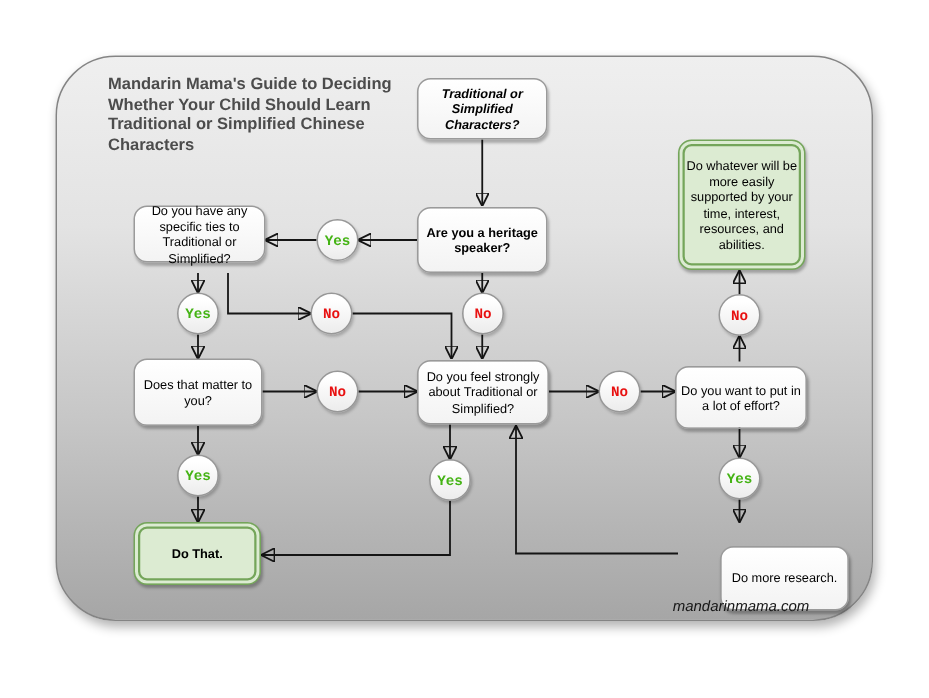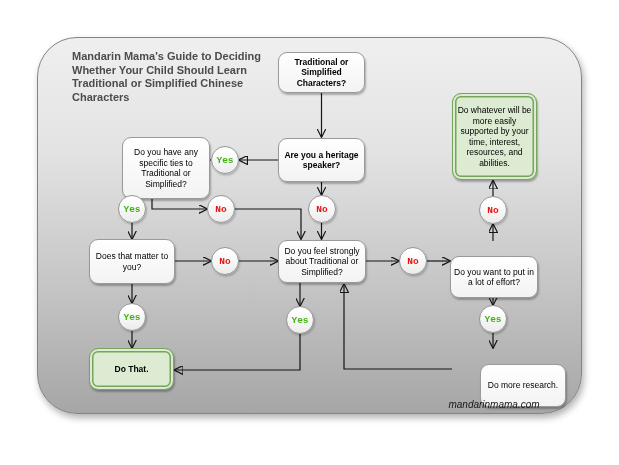--- a/index.html
+++ b/index.html
@@ -88,26 +88,26 @@
     <path d="M493,196 L493,181" marker-end="url(#arrow)"></path>
     <path d="M493,283 L493,304.5" marker-end="url(#arrow)"></path>
     <path d="M493,333 L493,347.5" marker-end="url(#arrow)"></path>
     <path d="M132,284 L132,302.5" marker-end="url(#arrow)"></path>
     <path d="M132,331 L132,347.5" marker-end="url(#arrow)"></path>
     <path d="M300,283 L300,305.5" marker-end="url(#arrow)"></path>
     <path d="M300,334 L300,370 L175,370" marker-end="url(#arrow)"></path>
     <path d="M452,369 L344,369 L344,284.5" marker-end="url(#arrow)"></path>
   </svg>
 
-  <div class="node bold" style="left:278px; top:52px;  width:87px; height:41px;">Traditional or Simplified Characters?</div>
+  <div class="node bold" style="left:278px; top:52px;  width:87px; height:41px;font-style:italic;">Traditional or Simplified Characters?</div>
   <div class="node" style="left:278px; top:138px; width:87px; height:44px;font-weight:bold;">Are you a heritage speaker?</div>
-  <div class="node" style="left:89px;  top:137px; width:88px; height:62px;margin-left:33px;">Do you have any specific ties to Traditional or Simplified?</div>
+  <div class="node" style="left:89px;  top:137px; width:88px; height:38px;">Do you have any specific ties to Traditional or Simplified?</div>
   <div class="node" style="left:89px;  top:239px; width:86px; height:45px;">Does that matter to you?</div>
   <div class="node" style="left:278px; top:240px; width:88px; height:43px;">Do you feel strongly about Traditional or Simplified?</div>
-  <div class="node" style="left:450px; top:256px; width:88px; height:42px;">Do you want to put in a lot of effort?</div>
+  <div class="node" style="left:450px; top:244px; width:88px; height:42px;">Do you want to put in a lot of effort?</div>
   <div class="node green" style="left:452px; top:93px; width:85px; height:87px;">Do whatever will be more easily supported by your time, interest, resources, and abilities.</div>
   <div class="node green" style="left:89px; top:348px; width:85px; height:42px;font-weight:bold;">Do That.</div>
   <div class="node" style="left:452px; top:364px; width:86px; height:43px;margin-left:28px;">Do more research.</div>
 
   <div class="circle yes" style="left:211px; top:146px;">Yes</div>
   <div class="circle yes" style="left:118px; top:195px;">Yes</div>
   <div class="circle no" style="left:207px; top:195px;">No</div>
   <div class="circle no" style="left:308px; top:195px;">No</div>
   <div class="circle no" style="left:211px; top:247px;">No</div>
   <div class="circle no" style="left:399px; top:247px;">No</div>

